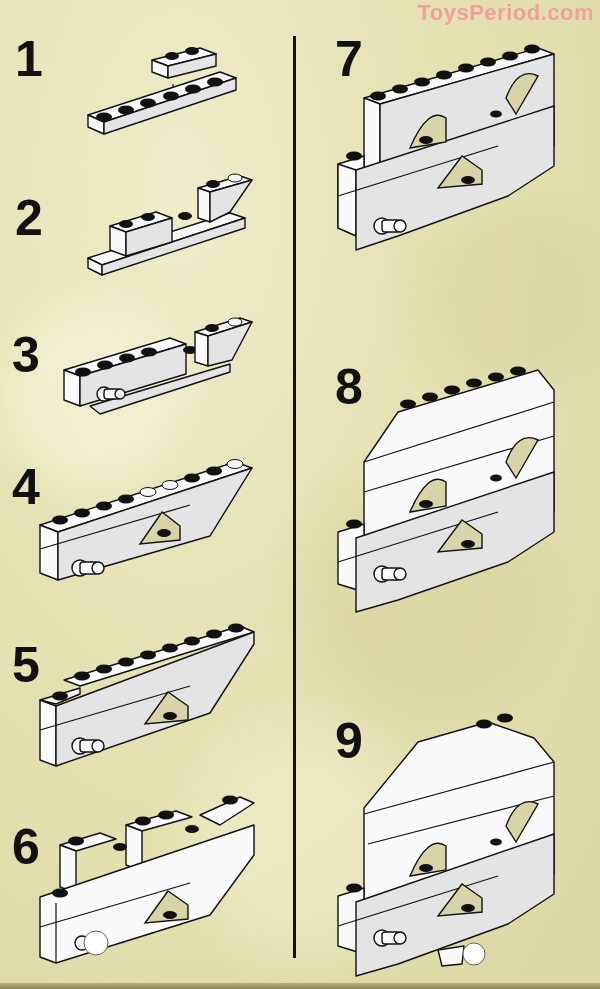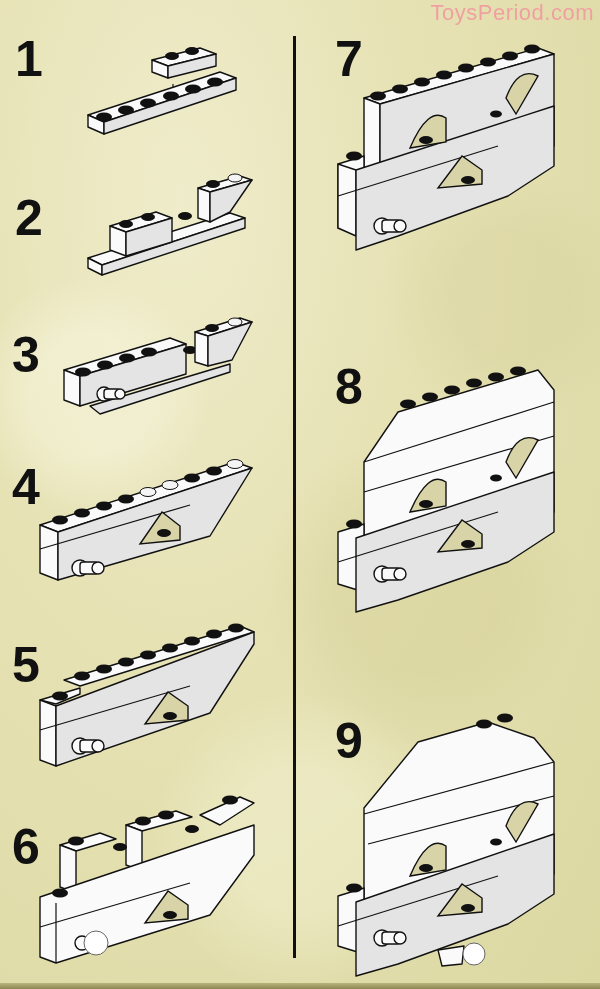--- a/index.html
+++ b/index.html
@@ -5,21 +5,21 @@
   html, body { margin:0; padding:0; }
   body { width:600px; height:989px; overflow:hidden; position:relative;
     background: radial-gradient(ellipse at 30% 20%, #efeccb 0%, #e6e2b4 40%, #dcd8a2 100%);
     font-family: "Liberation Sans", sans-serif; }
   .paper { position:absolute; inset:0;
     background:
       radial-gradient(circle at 15% 40%, rgba(255,255,240,0.35) 0 60px, transparent 120px),
       radial-gradient(circle at 70% 60%, rgba(200,195,130,0.25) 0 80px, transparent 160px),
       radial-gradient(circle at 50% 85%, rgba(255,255,235,0.3) 0 70px, transparent 150px),
       radial-gradient(circle at 85% 30%, rgba(210,205,150,0.3) 0 60px, transparent 130px); }
-  .watermark { position:absolute; top:0; right:6px; font-size:22px; font-weight:normal;
+  .watermark { position:absolute; top:0; right:6px; font-size:22px; font-weight:bold;
     color:#f29aa0; letter-spacing:0.5px; opacity:0.9; }
   .divider { position:absolute; left:293px; top:36px; width:3px; height:922px; background:#111; }
   .bottom-edge { position:absolute; left:0; right:0; bottom:0; height:6px; background:linear-gradient(#b9b37c,#8d8756); }
   .step { position:absolute; }
   .step-num { position:absolute; font-size:50px; font-weight:bold; color:#111; line-height:1; }
   svg.model { position:absolute; overflow:visible; }
   svg .b { fill:#fafafa; stroke:#111; stroke-width:1.4; stroke-linejoin:round; }
   svg .s { fill:#e4e4e4; stroke:#111; stroke-width:1.4; stroke-linejoin:round; }
   svg .stud { fill:#111; }
   svg .studtop { fill:#f4f4f4; }

